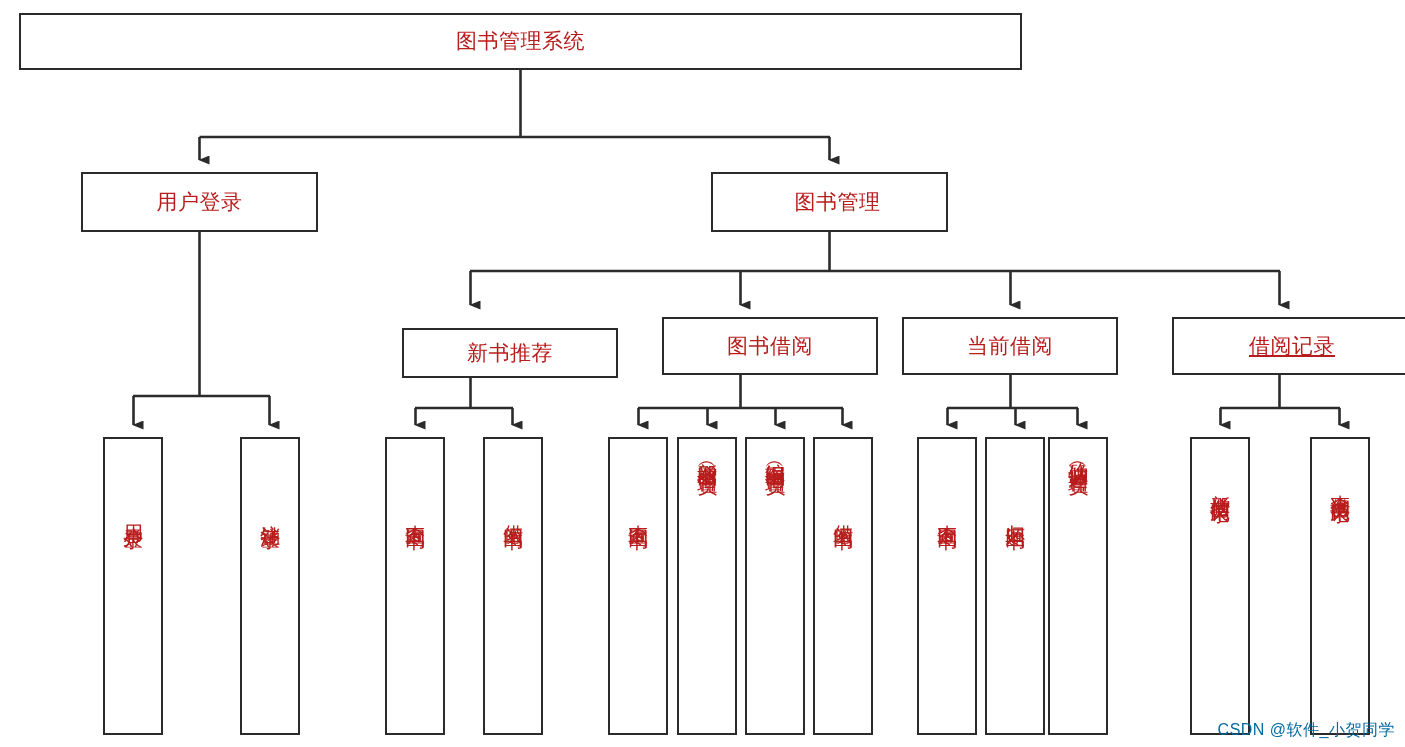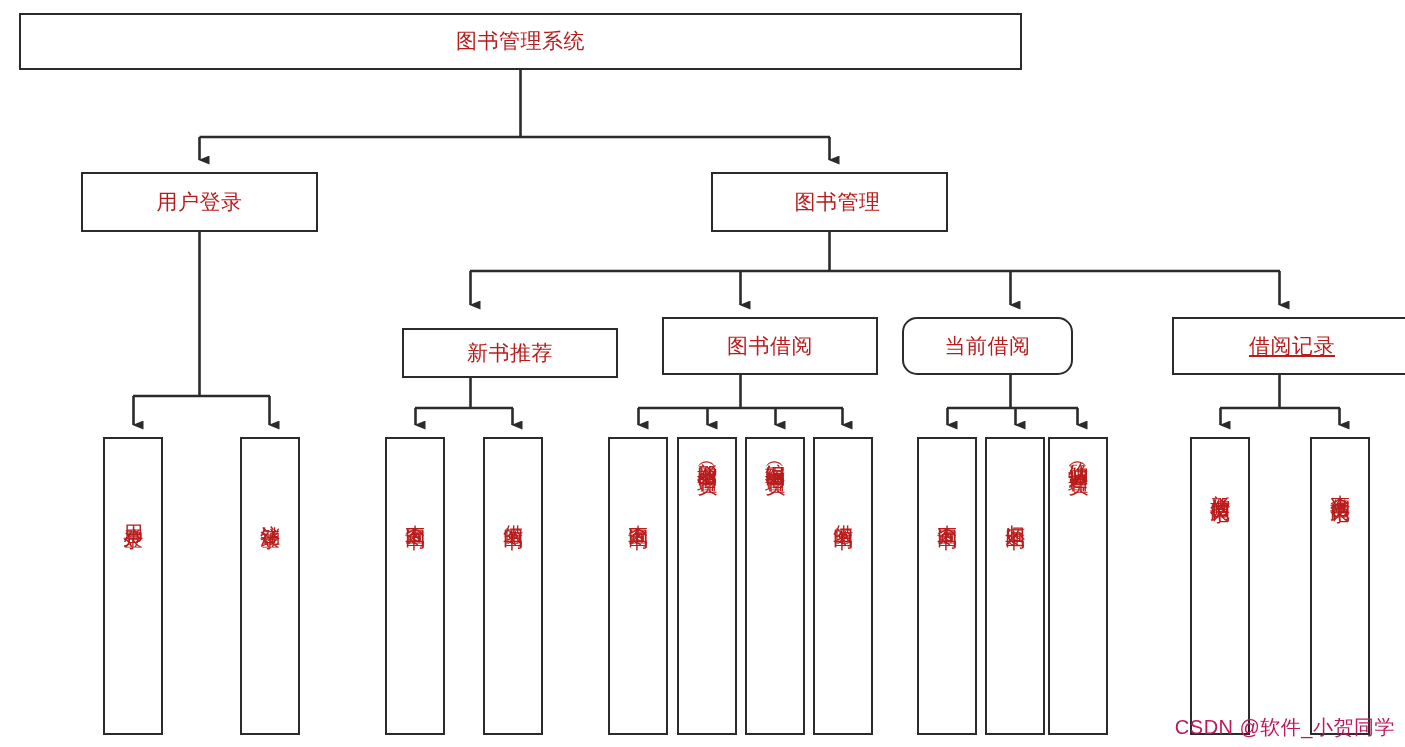--- a/index.html
+++ b/index.html
@@ -53,22 +53,22 @@
     writing-mode: vertical-rl;
     text-orientation: upright;
     font-size: 20px;
     letter-spacing: 2px;
     margin: 0 auto;
   }
   .watermark {
     position: absolute;
     right: 10px;
     bottom: 6px;
-    font-size: 20px;
-    color: #be185d;
+    font-size: 16px;
+    color: #0369a1;
     letter-spacing: 0.5px;
     z-index: 3;
     white-space: nowrap;
   }
 </style>
 </head>
 <body>
 
 <div id="diagram-root">
 
@@ -138,21 +138,21 @@
   <div class="node horizontal" style="left: 711px; top: 172px; width: 237px; height: 60px; padding-left: 16px;">
     <span class="node-label">图书管理</span>
   </div>
 
   <div class="node horizontal" style="left: 362px; top: 328px; width: 216px; height: 50px; margin-left: 40px;">
     <span class="node-label">新书推荐</span>
   </div>
   <div class="node horizontal" style="left: 662px; top: 317px; width: 216px; height: 58px;">
     <span class="node-label">图书借阅</span>
   </div>
-  <div class="node horizontal" style="left: 902px; top: 317px; width: 171px; height: 58px; border-radius: 15px;">
+  <div class="node horizontal" style="left: 902px; top: 317px; width: 216px; height: 58px;">
     <span class="node-label">当前借阅</span>
   </div>
   <div class="node horizontal" style="left: 1172px; top: 317px; width: 240px; height: 58px; text-decoration: underline;">
     <span class="node-label">借阅记录</span>
   </div>
 
   <div class="node vertical" style="left: 103px; top: 437px; width: 60px; height: 298px; padding-top: 70px;">
     <span class="node-label">用户登录</span>
   </div>
   <div class="node vertical" style="left: 240px; top: 437px; width: 60px; height: 298px; padding-top: 70px;">

